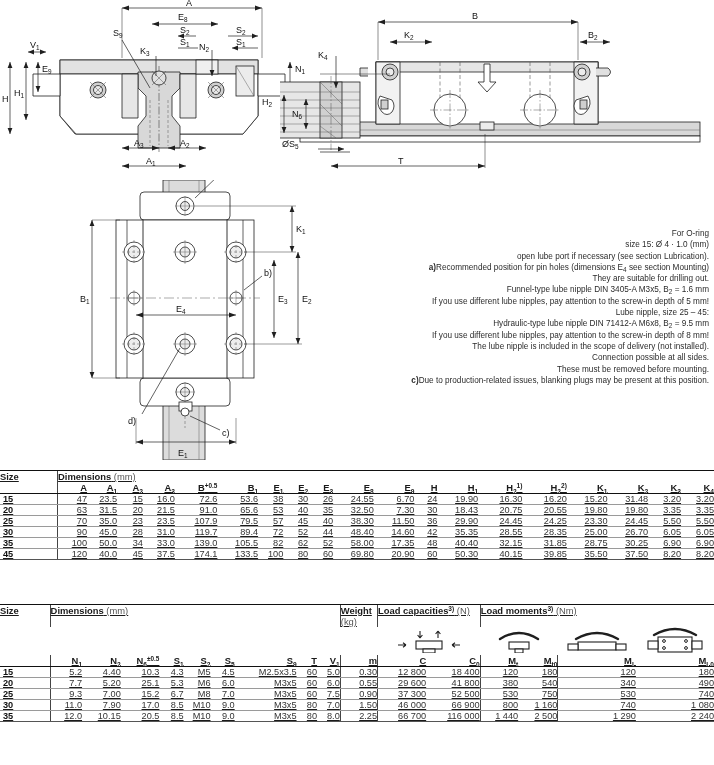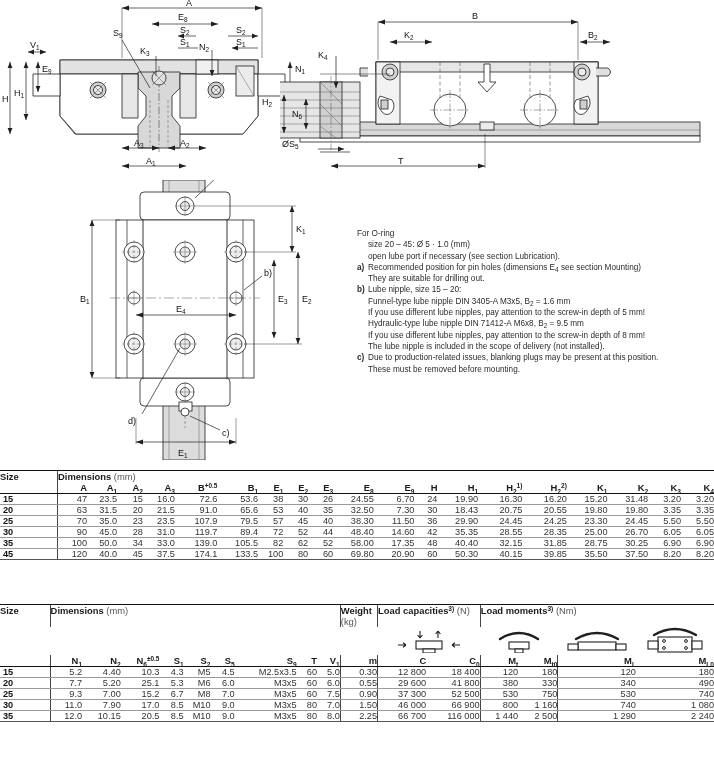--- a/index.html
+++ b/index.html
@@ -12,28 +12,28 @@
 
   
   .drawings{position:relative;width:714px;height:460px;}
   .dwg-svg{position:absolute;left:0;top:0;}
 
   
   .notes{
     position:absolute;left:357px;top:228px;width:352px;
     font-size:8.2px;line-height:11.3px;color:#2b2b2b;
   }
-  .notes .nline{white-space:nowrap;}
+  .notes .nline{white-space:nowrap;text-align:right;}
   .notes .ind1{padding-left:11px;}
   .notes .ind2{padding-left:11px;}
   .notes .mark{display:inline-block;width:11px;margin-left:-11px;font-weight:bold;}
   .notes sub{font-size:6.4px;vertical-align:baseline;position:relative;top:2px;}
 
   
-  .tbl-wrap{position:absolute;left:0;width:714px;}
+  .tbl-wrap{position:absolute;left:0;width:714px;text-decoration:underline;}
   table.spec{
     border-collapse:collapse;width:714px;
     font-size:9.2px;color:#1a1a1a;
   }
   table.spec td,table.spec th{padding:0;margin:0;}
   .grp-row td{
     font-size:9.4px;font-weight:bold;text-align:left;
     vertical-align:top;padding:2px 3px 1px 3px;
     border-top:1.6px solid #111;
   }
@@ -426,41 +426,40 @@
         <text x="148" y="276">E<tspan font-size="6.4" dy="2.2">1</tspan></text>
         <text x="192" y="-2">a)</text>
         <text x="234" y="96">b)</text>
         <text x="98" y="244">d)</text>
         <text x="192" y="256">c)</text>
       </g>
     </svg>
 
     <div class="notes">
       <div class="nline">For O-ring</div>
-      <div class="nline ind1">size 20 – 45: Ø 5 · 1.0 (mm)</div>
+      <div class="nline ind1">size 15: Ø 4 · 1.0 (mm)</div>
       <div class="nline ind1">open lube port if necessary (see section Lubrication).</div>
 
       <div class="nline ind2">
         <span class="mark">a)</span><span>Recommended position for pin holes (dimensions E<sub>4</sub> see section Mounting)</span>
       </div>
       <div class="nline ind2">They are suitable for drilling out.</div>
 
-      <div class="nline ind2">
-        <span class="mark">b)</span><span>Lube nipple, size 15 – 20:</span>
-      </div>
       <div class="nline ind2">Funnel-type lube nipple DIN 3405-A M3x5, B<sub>2</sub> = 1.6 mm</div>
       <div class="nline ind2">If you use different lube nipples, pay attention to the screw-in depth of 5 mm!</div>
+      <div class="nline ind2">Lube nipple, size 25 – 45:</div>
       <div class="nline ind2">Hydraulic-type lube nipple DIN 71412-A M6x8, B<sub>2</sub> = 9.5 mm</div>
       <div class="nline ind2">If you use different lube nipples, pay attention to the screw-in depth of 8 mm!</div>
       <div class="nline ind2">The lube nipple is included in the scope of delivery (not installed).</div>
-
+      <div class="nline ind2">Connection possible at all sides.</div>
+
+      <div class="nline ind2">These must be removed before mounting.</div>
       <div class="nline ind2">
         <span class="mark">c)</span><span>Due to production-related issues, blanking plugs may be present at this position.</span>
       </div>
-      <div class="nline ind2">These must be removed before mounting.</div>
     </div>
   </div>
 
   <div class="tbl-wrap" style="top:470px;">
     <table class="spec">
       <tbody>
           <tr class="grp-row">
         <td style="width:60px;">Size</td>
         <td colspan="19" class="vsep">
           <span>Dimensions</span>
@@ -746,21 +745,21 @@
         <td>5.3</td>
         <td>M6</td>
         <td>6.0</td>
         <td>M3x5</td>
         <td>60</td>
         <td>6.0</td>
         <td class="vsep">0.55</td>
         <td class="vsep">29 600</td>
         <td>41 800</td>
         <td class="vsep">380</td>
-        <td>330</td>
+        <td>540</td>
         <td class="vsep">340</td>
         <td>490</td>
       </tr>
       <tr class="data-row">
         <td class="size">25</td>
         <td class="vsep">9.3</td>
         <td>7.00</td>
         <td>15.2</td>
         <td>6.7</td>
         <td>M8</td>

